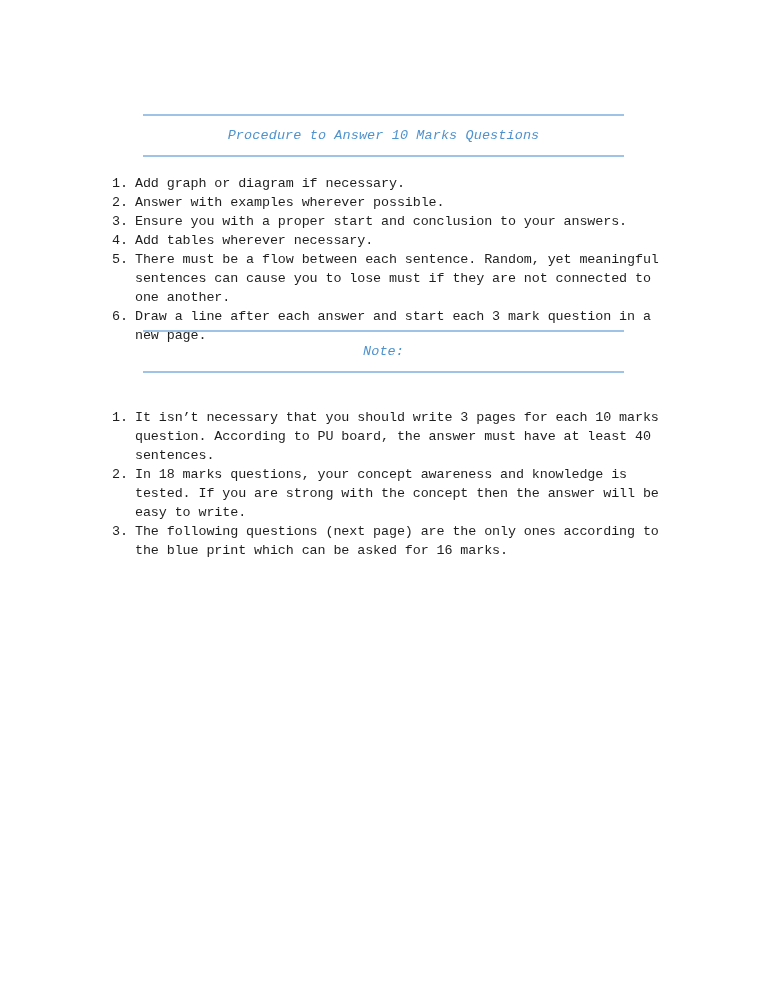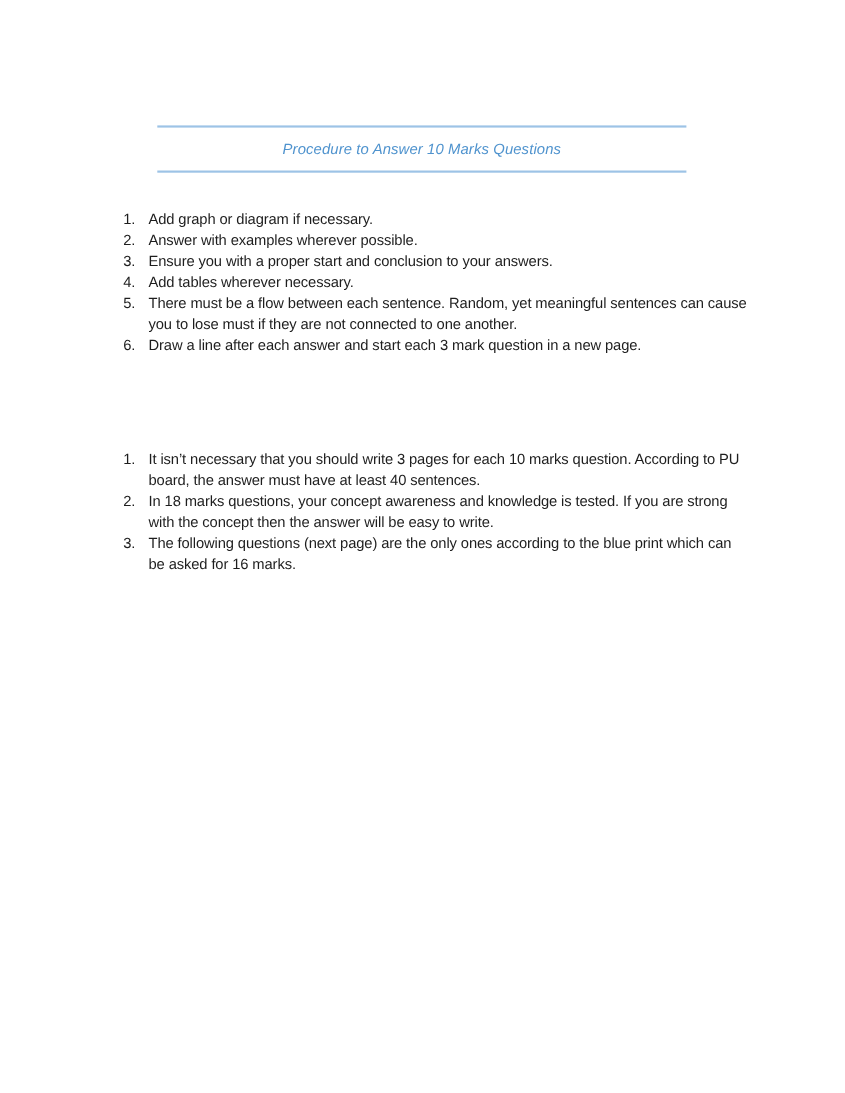--- a/index.html
+++ b/index.html
@@ -5,21 +5,21 @@
   html, body {
     margin: 0;
     padding: 0;
     background: #ffffff;
   }
   .page {
     position: relative;
     width: 768px;
     height: 994px;
     background: #ffffff;
-    font-family: Liberation Sans, sans-serif;
+    font-family: Liberation Mono, monospace;
     overflow: hidden;
   }
   .quote-block {
     position: absolute;
     left: 143px;
     width: 481px;
     border-top: 2px solid #9dc3e6;
     border-bottom: 2px solid #9dc3e6;
     text-align: center;
     box-sizing: border-box;
@@ -52,41 +52,44 @@
     position: relative;
     padding-left: 23px;
     counter-increment: item;
   }
   ol.doc-list li::before {
     content: counter(item) ".";
     position: absolute;
     left: 0;
     top: 0;
   }
-  .list-one { top: 190px; }
+  .list-one { top: 174px; }
   .list-two { top: 408px; }
 </style>
 </head>
 <body>
 
 <div class="page">
 
   <section class="quote-block heading-block">
     <div class="quote-text">Procedure to Answer 10 Marks Questions</div>
   </section>
 
   <ol class="doc-list list-one">
       <li>Add graph or diagram if necessary.</li>
       <li>Answer with examples wherever possible.</li>
       <li>Ensure you with a proper start and conclusion to your answers.</li>
       <li>Add tables wherever necessary.</li>
       <li>There must be a flow between each sentence. Random, yet meaningful sentences can cause you to lose must if they are not connected to one another.</li>
       <li>Draw a line after each answer and start each 3 mark question in a new page.</li>
     </ol>
 
+  <section class="quote-block note-block">
+    <div class="quote-text">Note:</div>
+  </section>
 
   <ol class="doc-list list-two">
       <li>It isn’t necessary that you should write 3 pages for each 10 marks question. According to PU board, the answer must have at least 40 sentences.</li>
       <li>In 18 marks questions, your concept awareness and knowledge is tested. If you are strong with the concept then the answer will be easy to write.</li>
       <li>The following questions (next page) are the only ones according to the blue print which can be asked for 16 marks.</li>
     </ol>
 
 </div>
 
 </body></html>

